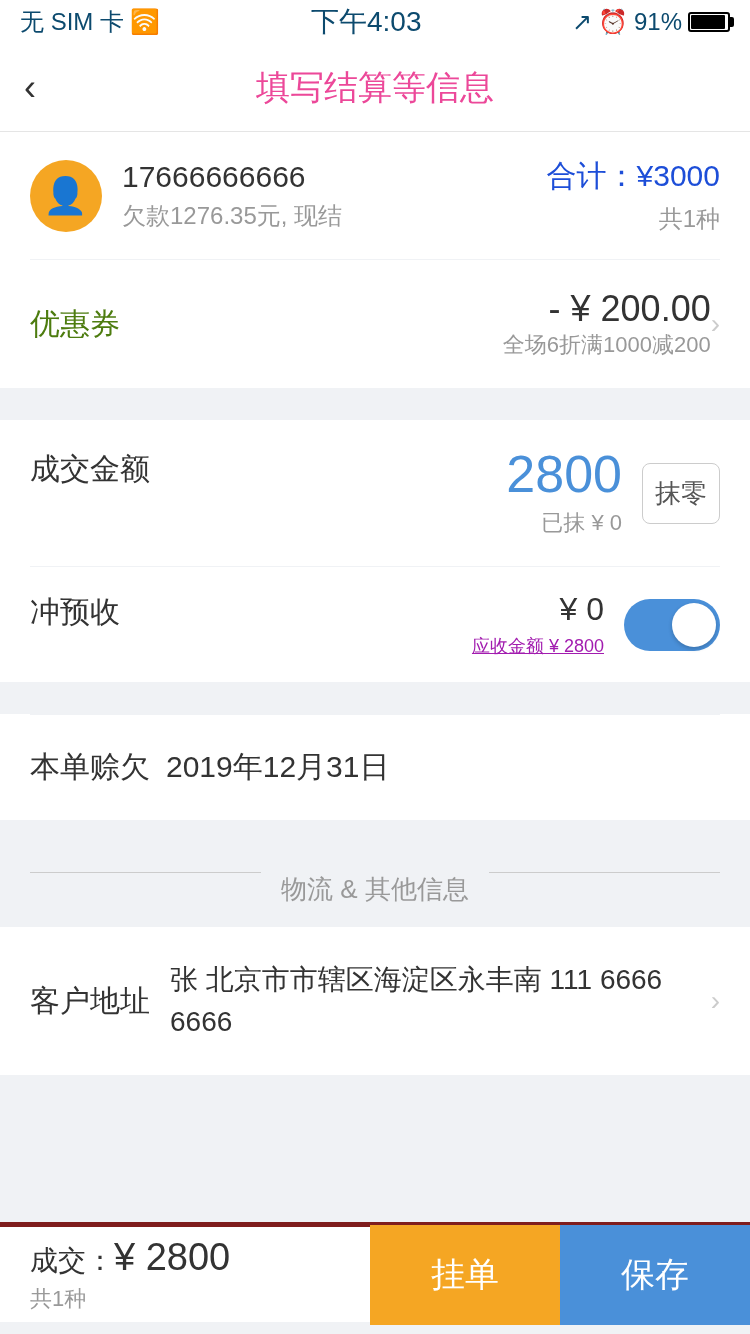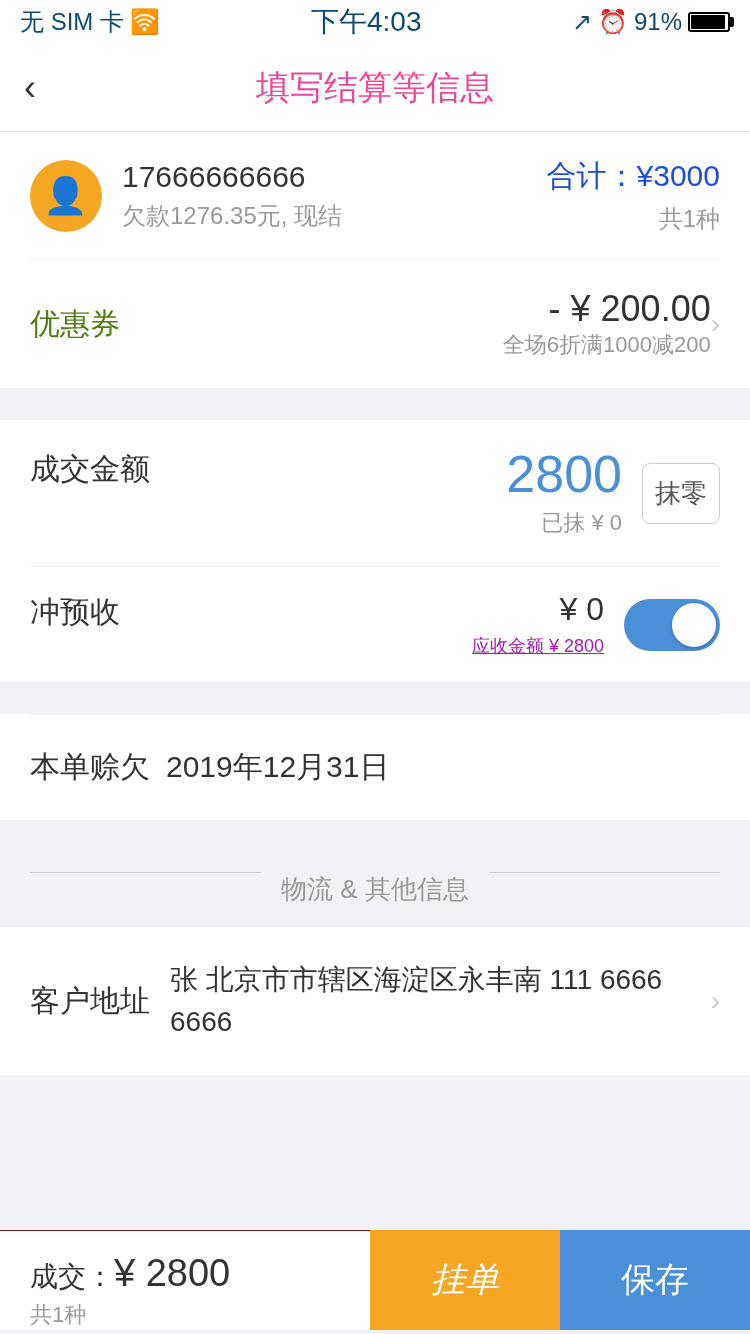--- a/index.html
+++ b/index.html
@@ -209,45 +209,45 @@
 
     
     .bottom-fill {
       background: #f0f2f5;
       height: 200px;
     }
 
     
     .footer {
       position: fixed;
-      bottom: 4px;
+      bottom: 12px;
       width: 750px;
       height: 100px;
       display: flex;
-      align-items: flex-end;
-      background: #fff;
-      border-top: 1px solid #7f1d1d;
+      align-items: center;
+      background: #fff;
+      border-top: 5px solid #7f1d1d;
     }
     .footer-info {
       flex: 1;
       padding: 0 30px;
     }
     .footer-deal-amount { font-size: 38px; font-weight: 500; color: #333; }
     .footer-count { font-size: 22px; color: #999; margin-top: 4px; }
     .footer-btn {
       height: 100px;
       width: 190px;
       display: flex;
       align-items: center;
       justify-content: center;
       font-size: 34px;
       color: #fff;
       cursor: pointer;
     }
-    .btn-hold { background: #f5a623; font-style: italic; }
+    .btn-hold { background: #f5a623; }
     .btn-save { background: #4a90d9; }
   </style>
 </head>
 <body>
 
 <div class="status-bar">
   <div class="status-left">
     <span>无 SIM 卡 🛜</span>
   </div>
   <div class="status-center">下午4:03</div>

